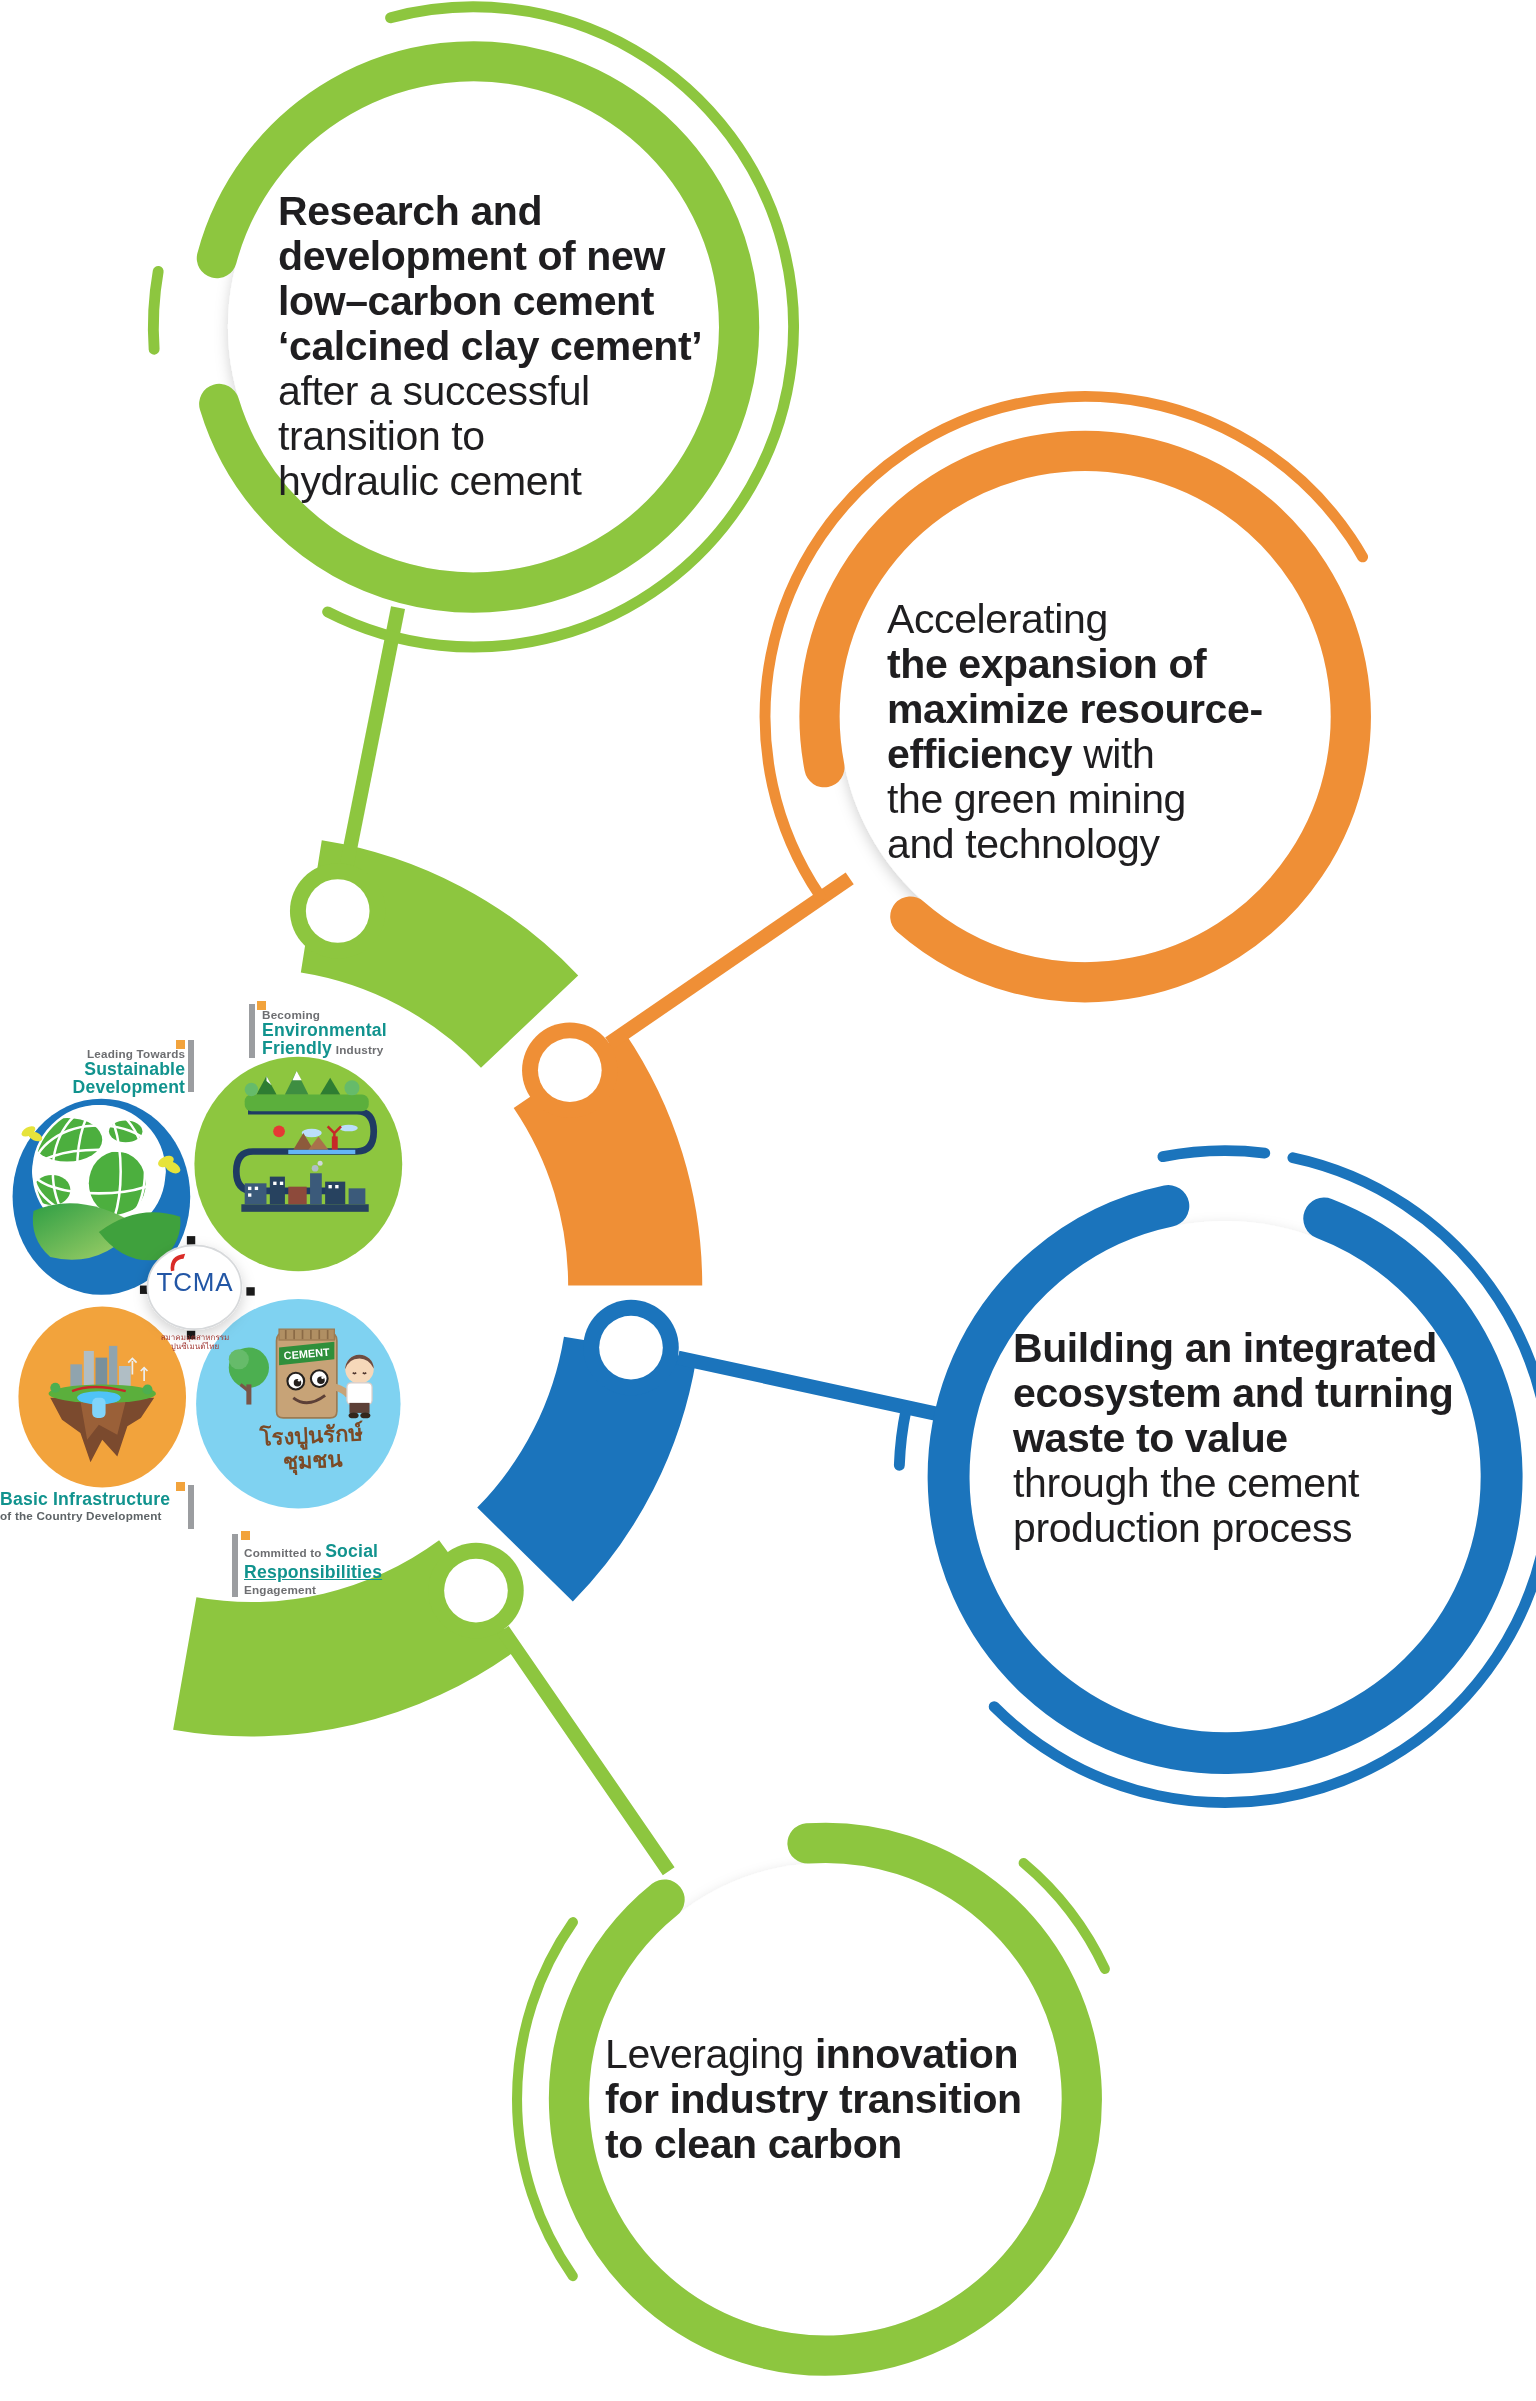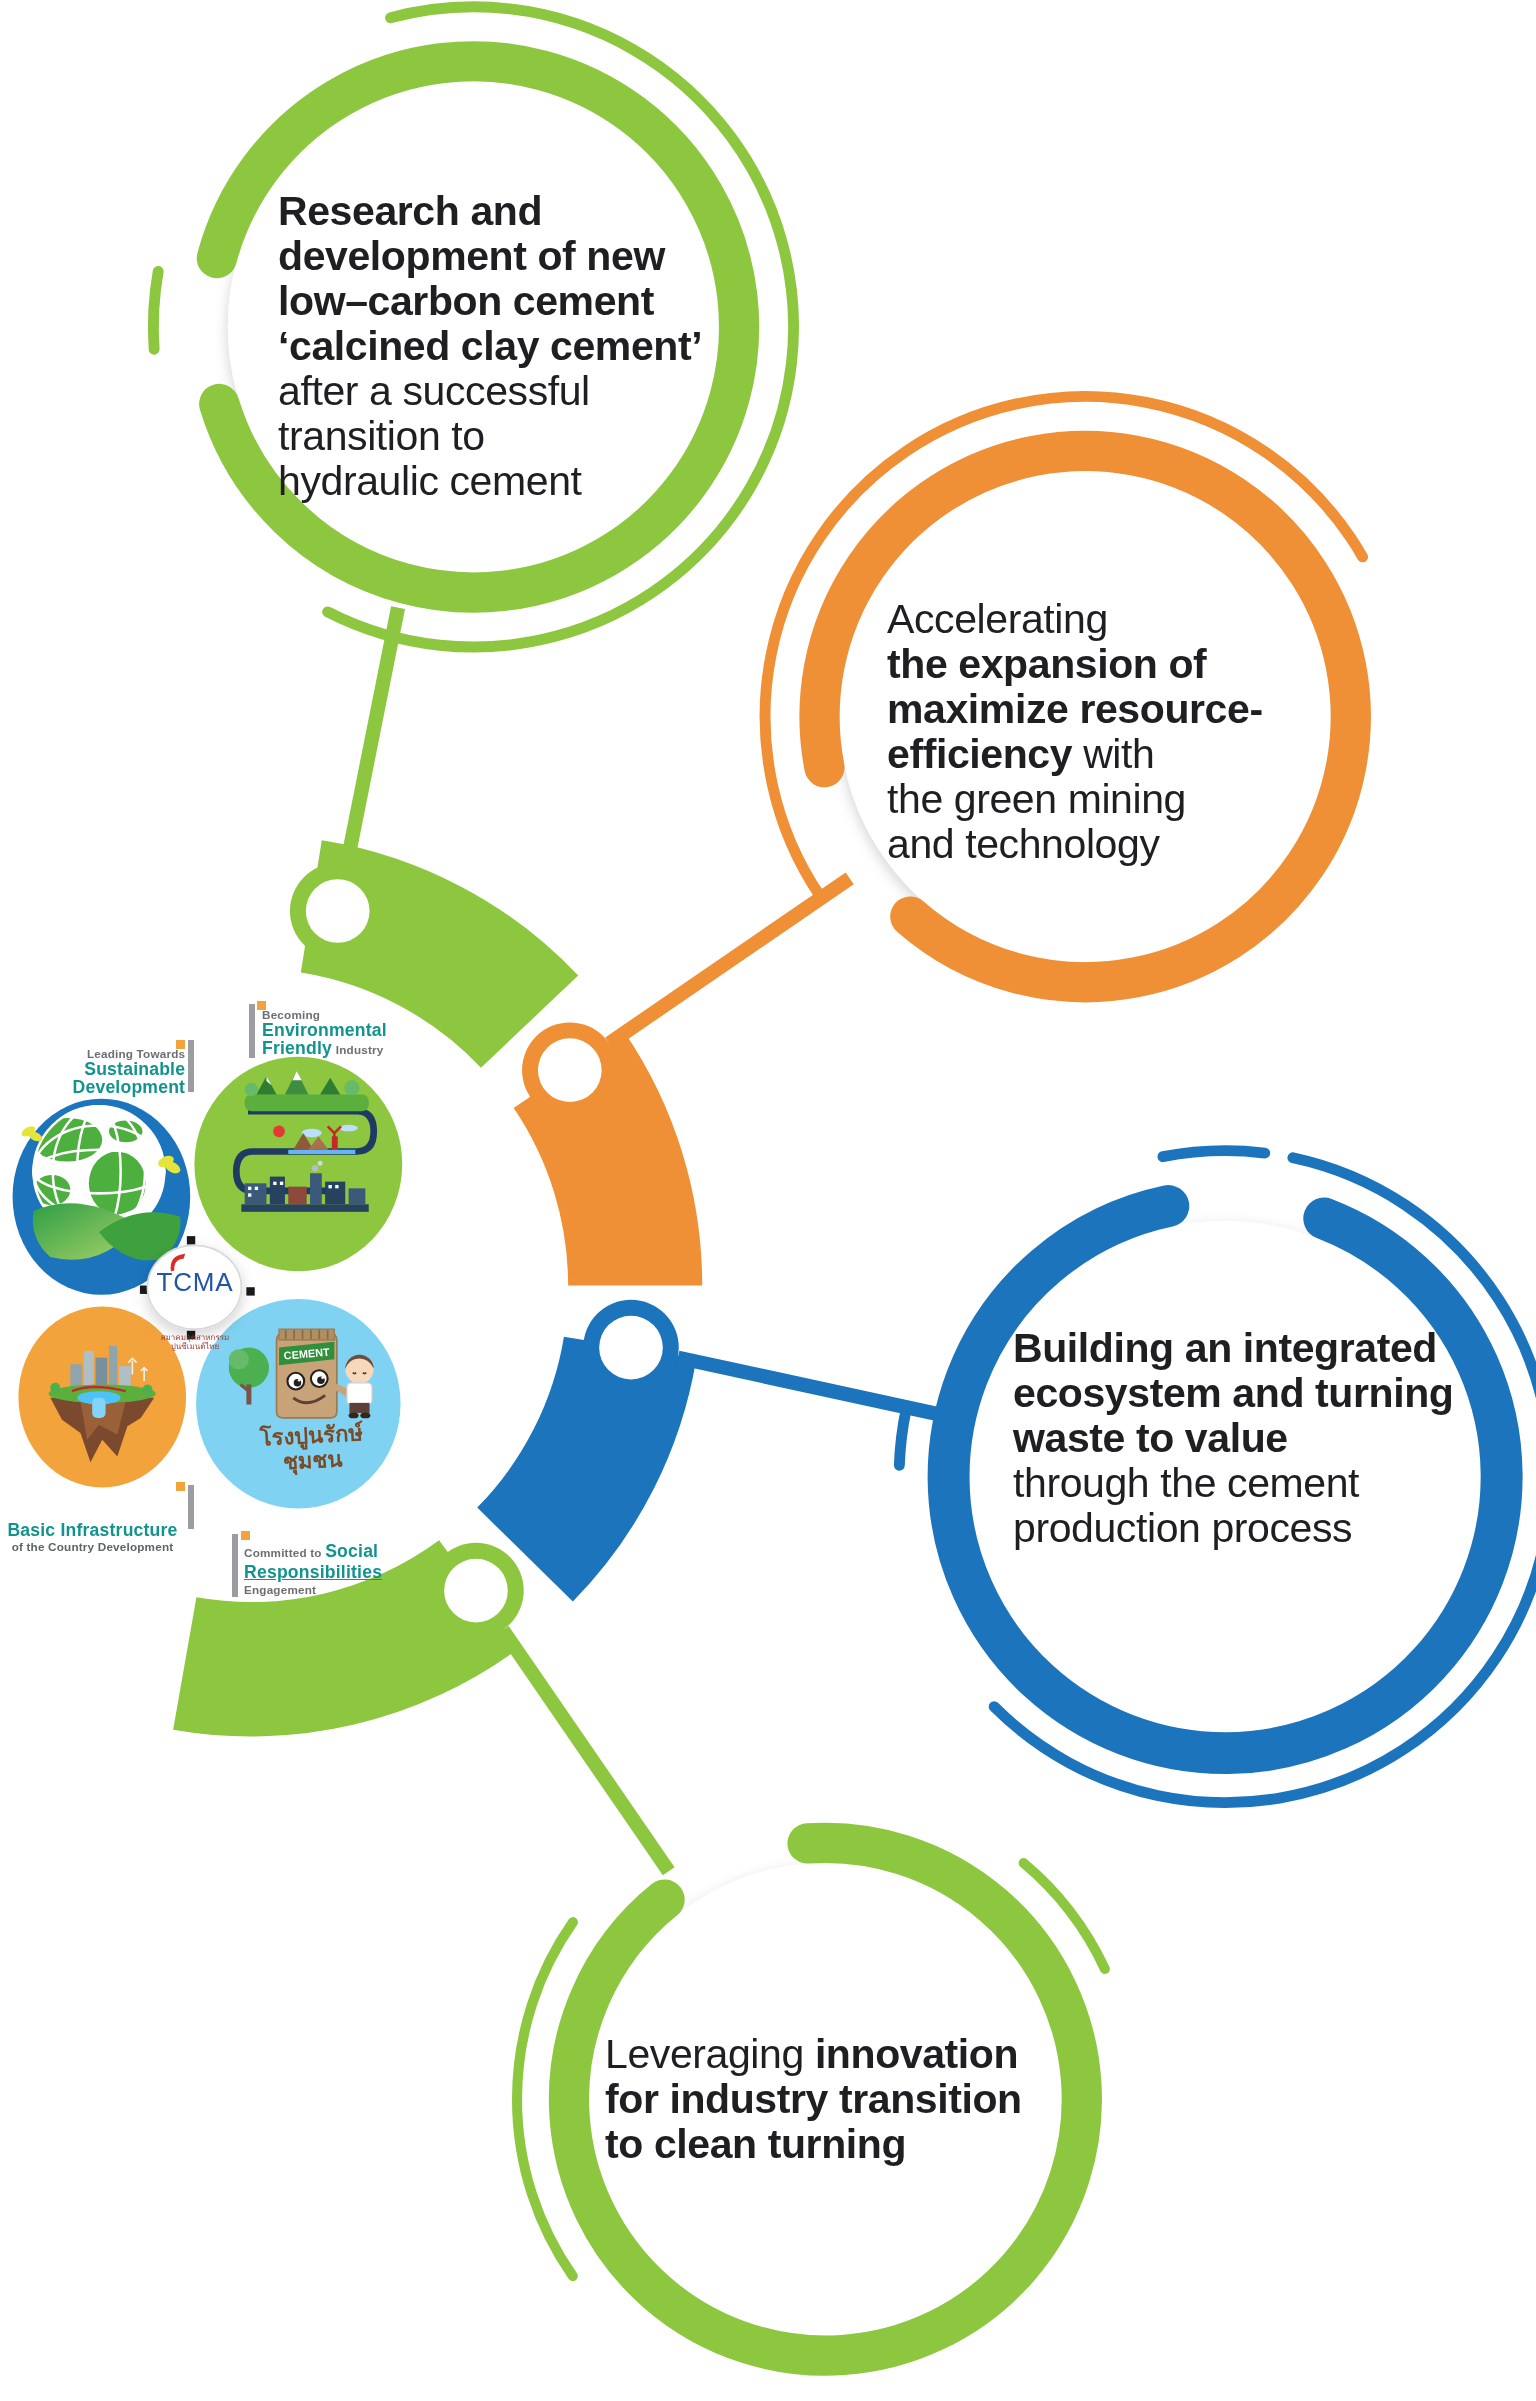--- a/index.html
+++ b/index.html
@@ -244,21 +244,21 @@
       <div class="ln"><span class="b">Building an integrated</span></div>
       <div class="ln"><span class="b">ecosystem and turning</span></div>
       <div class="ln"><span class="b">waste to value</span></div>
       <div class="ln"><span>through the cement</span></div>
       <div class="ln"><span>production process</span></div>
     </div>
 
   <div class="circle-text" style="left:605px;top:2032px;width:469px;">
       <div class="ln"><span>Leveraging </span><span class="b">innovation</span></div>
       <div class="ln"><span class="b">for industry transition</span></div>
-      <div class="ln"><span class="b">to clean turning</span></div>
+      <div class="ln"><span class="b">to clean carbon</span></div>
     </div>
 
   <div class="sq" style="left:176px;top:1040px;"></div>
   <div class="bar" style="left:188px;top:1040px;height:52px;"></div>
   <div class="lbl" style="left:4.2px;top:1047px;width:181px;text-align:right;">
     <div class="pre row">Leading Towards</div>
     <div class="main">Sustainable</div>
     <div class="main">Development</div>
   </div>
 
@@ -266,21 +266,21 @@
   <div class="bar" style="left:249px;top:1004px;height:54px;"></div>
   <div class="lbl" style="left:262px;top:1008px;width:218px;">
     <div class="pre row">Becoming</div>
     <div class="main">Environmental</div>
     <div><span class="main">Friendly</span>
          <span class="post">Industry</span></div>
   </div>
 
   <div class="sq" style="left:176px;top:1482px;"></div>
   <div class="bar" style="left:188px;top:1485px;height:44px;"></div>
-  <div class="lbl" style="left:0px;top:1491px;width:185px;text-align:center;margin-top:31px;">
+  <div class="lbl" style="left:0px;top:1491px;width:185px;text-align:left;">
     <div class="main">Basic Infrastructure</div>
     <div class="sub row" style="color:#5E6467;">of the Country Development</div>
   </div>
 
   <div class="sq" style="left:241px;top:1531px;"></div>
   <div class="bar" style="left:232px;top:1534px;height:63px;"></div>
   <div class="lbl" style="left:244px;top:1543px;width:218px;">
     <div><span class="pre">Committed to </span><span class="main">Social</span></div>
     <div class="main" style="line-height:22.6px;text-decoration:underline;">Responsibilities</div>
     <div class="sub row">Engagement</div>

